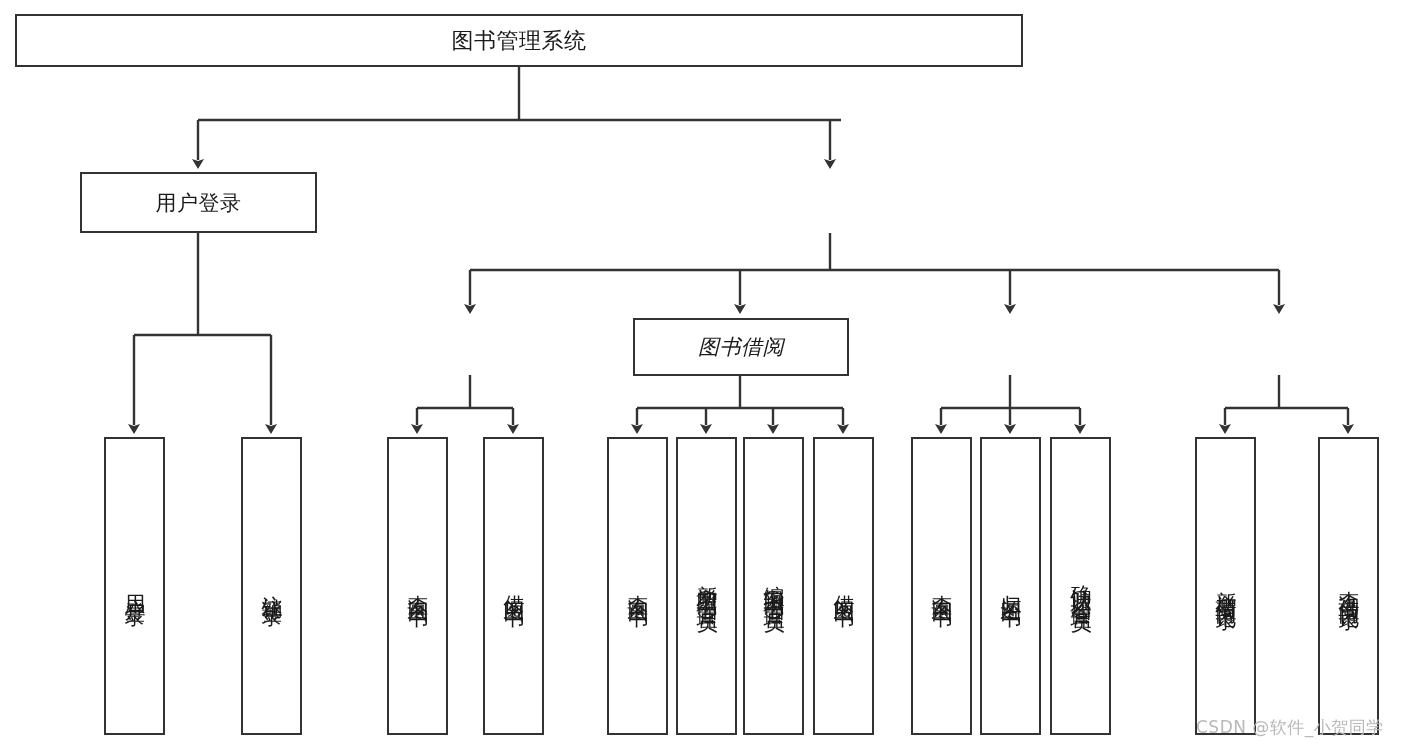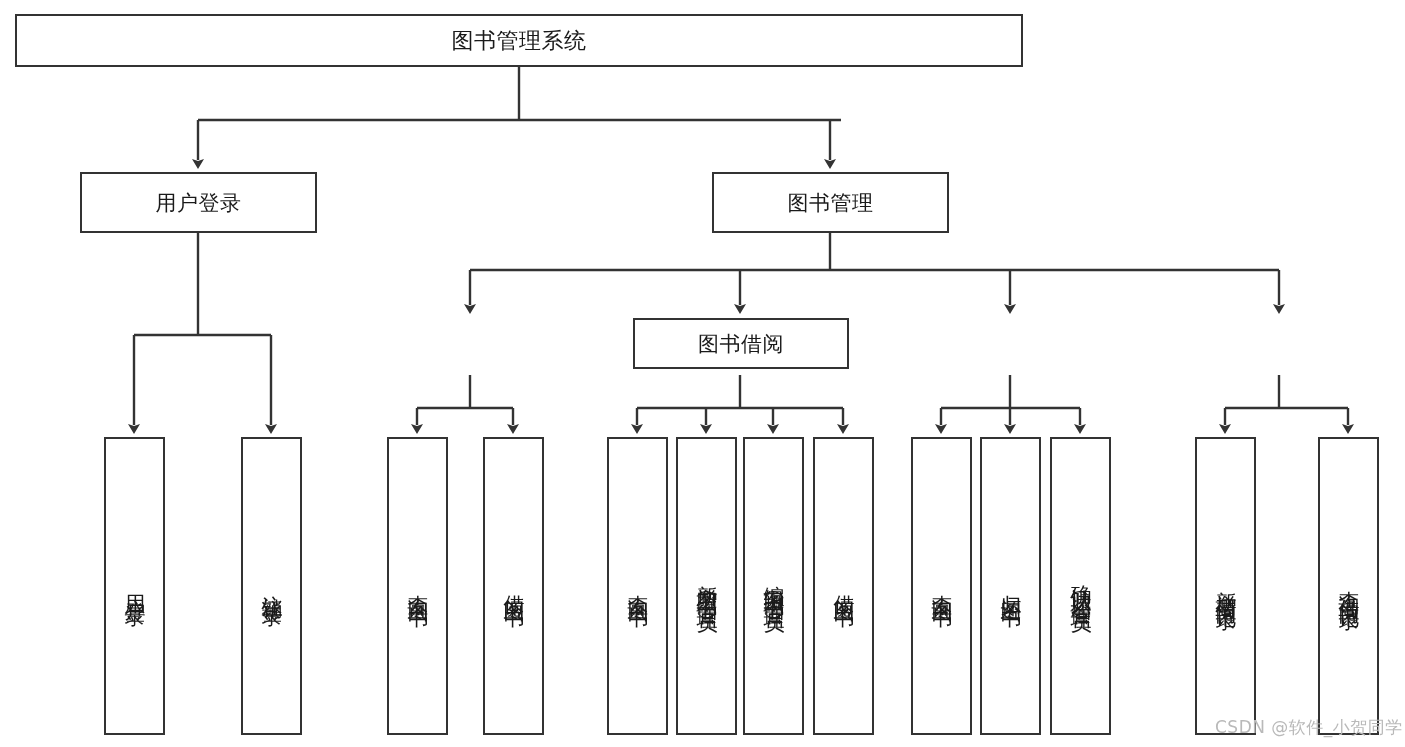--- a/index.html
+++ b/index.html
@@ -117,25 +117,22 @@
     </g>
   </svg>
 
   <div class="node horiz root" style="left:15px; top:14px; width:1008px; height:53px;text-align:right;">
     <span>图书管理系统</span>
   </div>
 
   <div class="node horiz" style="left:80px; top:172px; width:237px; height:61px;">
     <span>用户登录</span>
   </div>
-  <div class="node horiz" style="left:712px; top:172px; width:237px; height:61px;">
-    <span>图书管理</span>
-  </div>
 
-  <div class="node horiz" style="left:633px; top:318px; width:216px; height:51px;">
+  <div class="node horiz" style="left:633px; top:318px; width:216px; height:58px;font-style:italic;">
     <span>图书借阅</span>
   </div>
 
   <div class="node vert" style="left:104px; top:437px; width:61px; height:298px;">
     <span>用户登录</span>
   </div>
   <div class="node vert" style="left:241px; top:437px; width:61px; height:298px;">
     <span>注销登录</span>
   </div>
 
@@ -169,15 +166,15 @@
     <span>确认归还（管理员）</span>
   </div>
 
   <div class="node vert" style="left:1195px; top:437px; width:61px; height:298px;">
     <span>新增借阅记录</span>
   </div>
   <div class="node vert" style="left:1318px; top:437px; width:61px; height:298px;">
     <span>查询借阅记录</span>
   </div>
 
-  <div class="watermark" style="left:1196px; top:716px;margin-left:19px;">CSDN @软件_小贺同学</div>
+  <div class="watermark" style="left:1196px; top:716px;">CSDN @软件_小贺同学</div>
 
 </div>
 
 </body></html>

